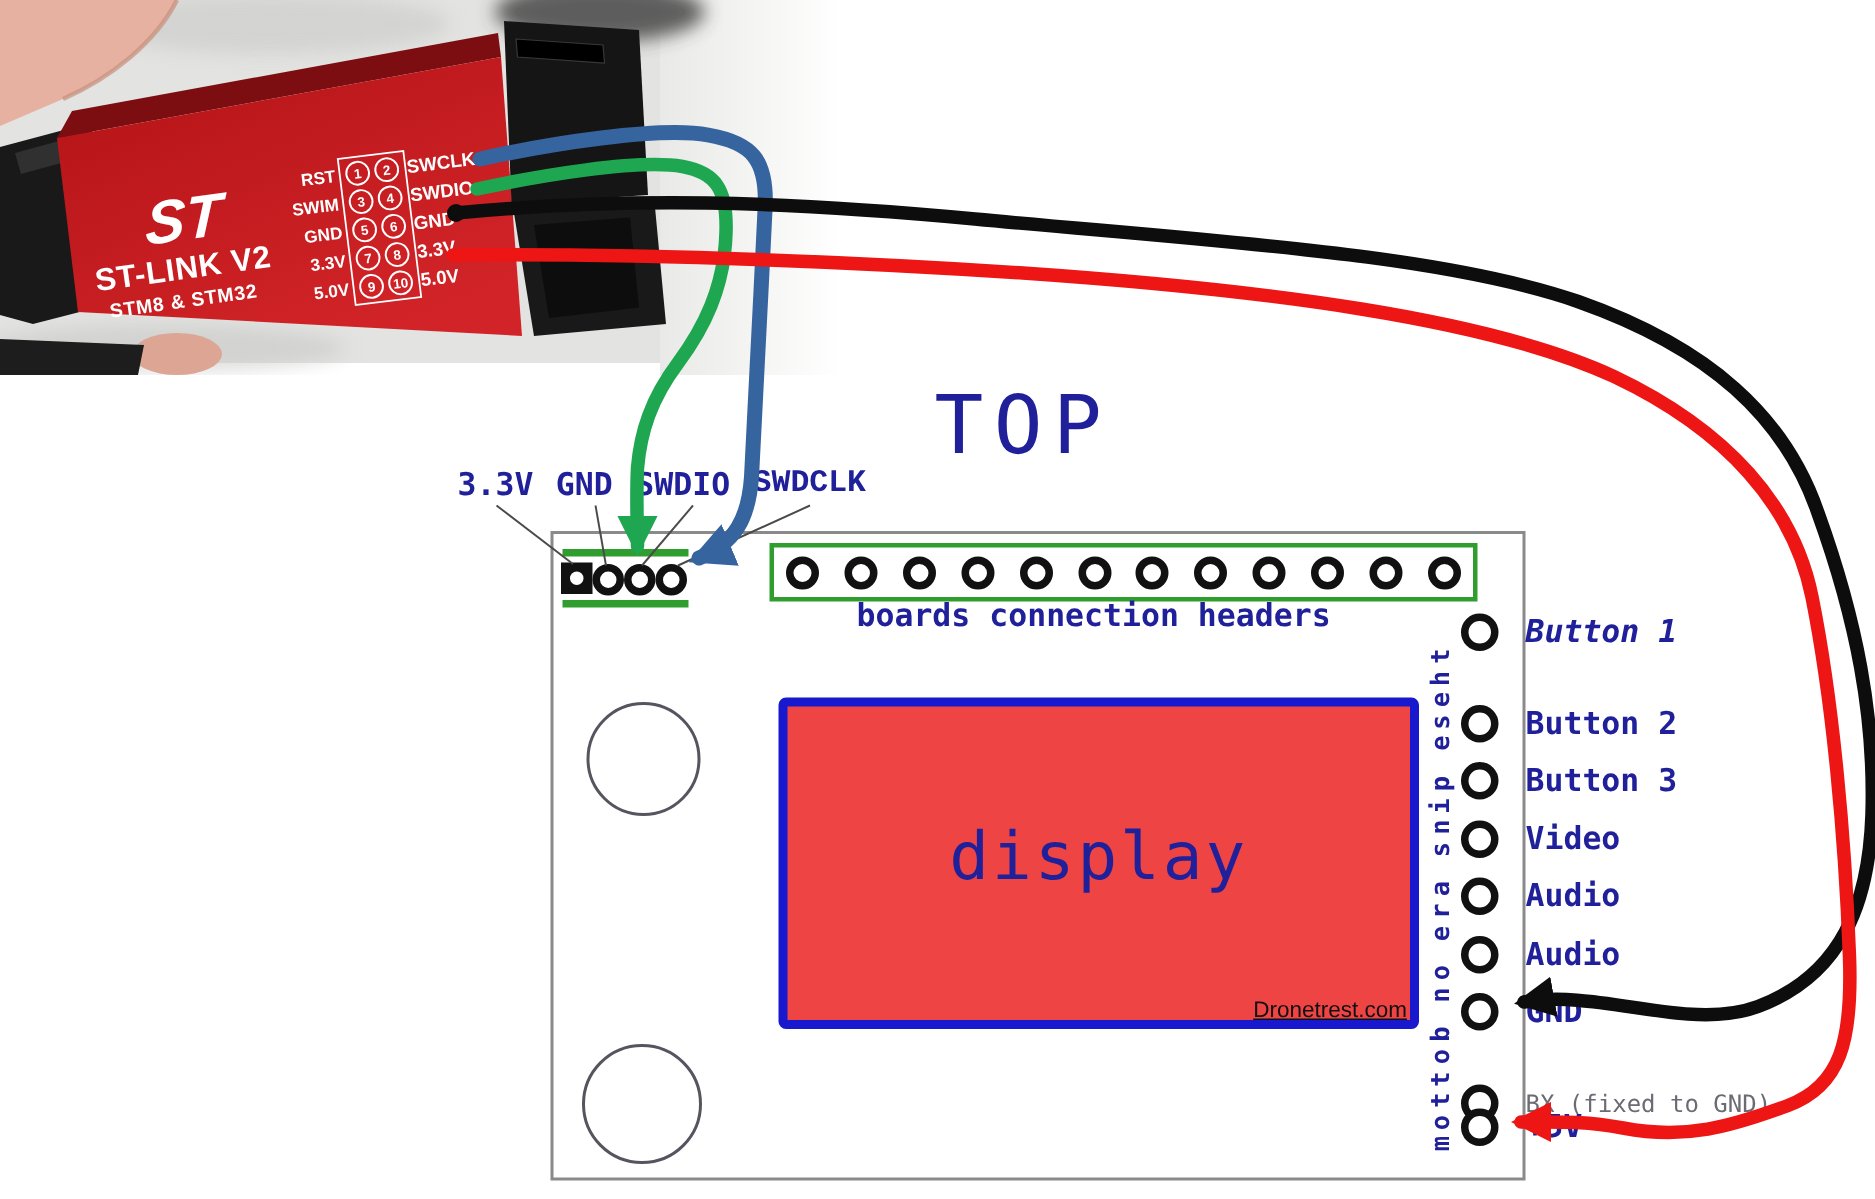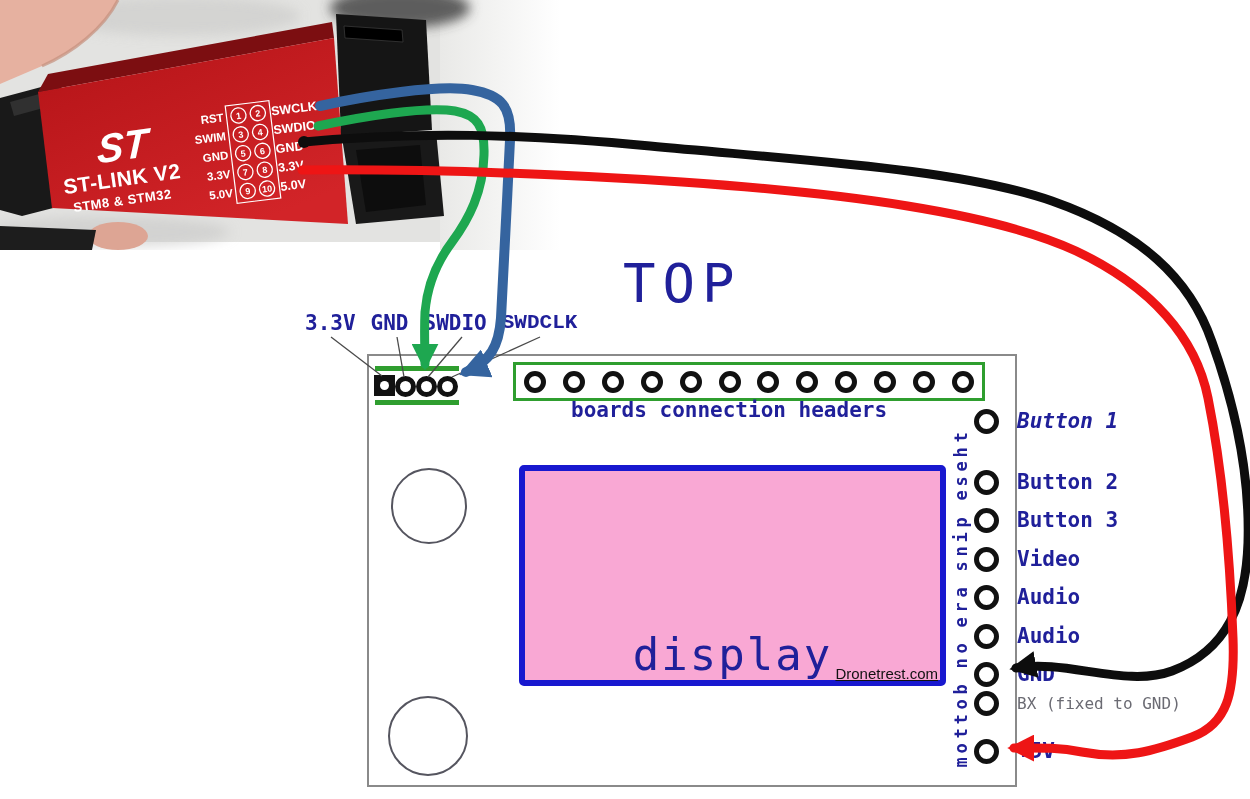--- a/index.html
+++ b/index.html
@@ -15,21 +15,21 @@
   .pcb-bar{left:375px;width:84px;height:5px;}
   .pin-square{left:374px;top:375px;width:21px;height:21px;background:#111;display:flex;
               align-items:center;justify-content:center;}
   .pin-square i{display:block;width:9px;height:9px;border-radius:50%;background:#fff;}
   .ring{box-sizing:border-box;width:21px;height:21px;border:5px solid #111;border-radius:50%;background:#fff;}
   .headers-box{left:513px;top:362px;width:472px;height:39px;box-sizing:border-box;border:3px solid #2f9e2f;
                display:flex;align-items:center;justify-content:space-between;padding:0 8px;background:#fff;}
   .headers-box .ring{width:22px;height:22px;}
   .headers-label{left:571px;top:398px;font-family:"DejaVu Sans Mono",monospace;font-size:21px;font-weight:bold;text-align:right;}
   .display-rect{left:519px;top:465px;width:415px;height:209px;border:6px solid #1818cf;border-radius:5px;
-                background:#f9a8d4;display:flex;align-items:flex-end;justify-content:center;}
+                background:#ef4444;display:flex;align-items:center;justify-content:center;}
   .display-label{font-family:"DejaVu Sans Mono",monospace;font-size:44px;letter-spacing:2px;margin-top:-8px;}
   .watermark{position:absolute;right:2px;bottom:-2px;font-family:"Liberation Sans",sans-serif;
              font-size:15px;color:#111;text-decoration:underline;}
   .hole{border:2px solid #55555f;border-radius:50%;background:#fff;box-sizing:border-box;}
   .hole1{left:391px;top:468px;width:76px;height:76px;}
   .hole2{left:388px;top:696px;width:80px;height:80px;}
   .side-note{left:946px;top:430px;width:30px;display:flex;flex-direction:column;align-items:center;}
   .side-note .ch{height:14.6px;display:flex;align-items:center;justify-content:center;
                  transform:rotate(-90deg);font-family:"DejaVu Sans Mono",monospace;
                  font-size:17px;font-weight:bold;}
@@ -228,21 +228,21 @@
         <span class="lbl" style="color: rgb(32, 32, 154);">Audio</span>
       </div>
       <div class="pin-row" style="top: 623px;">
         <span class="ring"></span>
         <span class="lbl" style="color: rgb(32, 32, 154);">Audio</span>
       </div>
       <div class="pin-row" style="top: 661.4px;">
         <span class="ring"></span>
         <span class="lbl" style="color: rgb(32, 32, 154);">GND</span>
       </div>
-      <div class="pin-row" style="top: 690px;">
+      <div class="pin-row" style="top: 722px;">
         <span class="ring"></span>
         <span class="lbl muted">BX (fixed to GND)</span>
       </div>
       <div class="pin-row" style="top: 738.2px;">
         <span class="ring"></span>
         <span class="lbl" style="color: rgb(32, 32, 154);">+5V</span>
       </div>
     </div>
 
   <svg id="wires" class="abs" width="1250" height="799" viewBox="0 0 1250 799">

